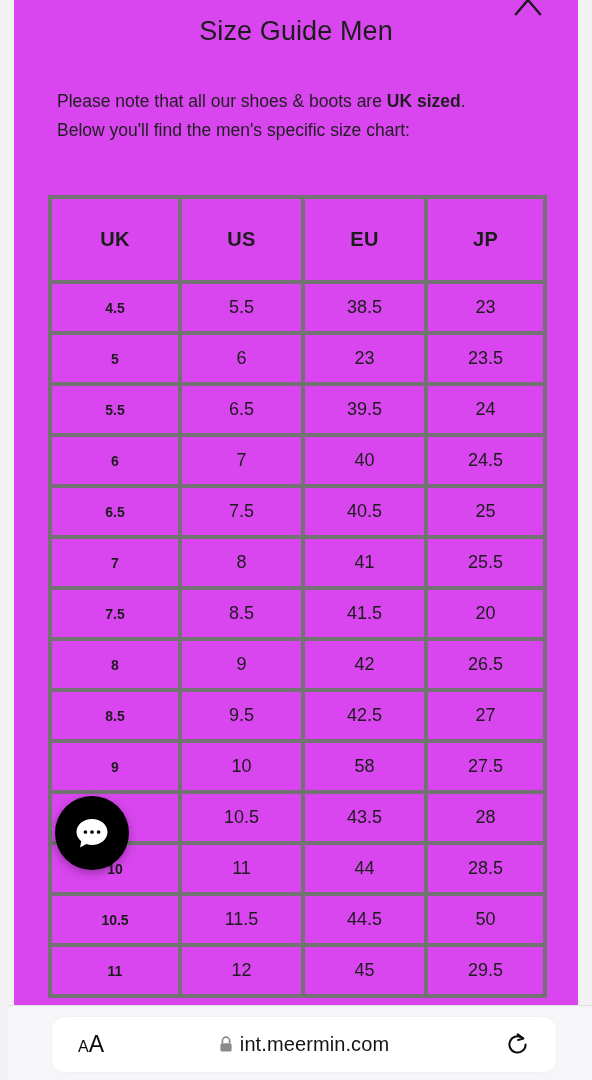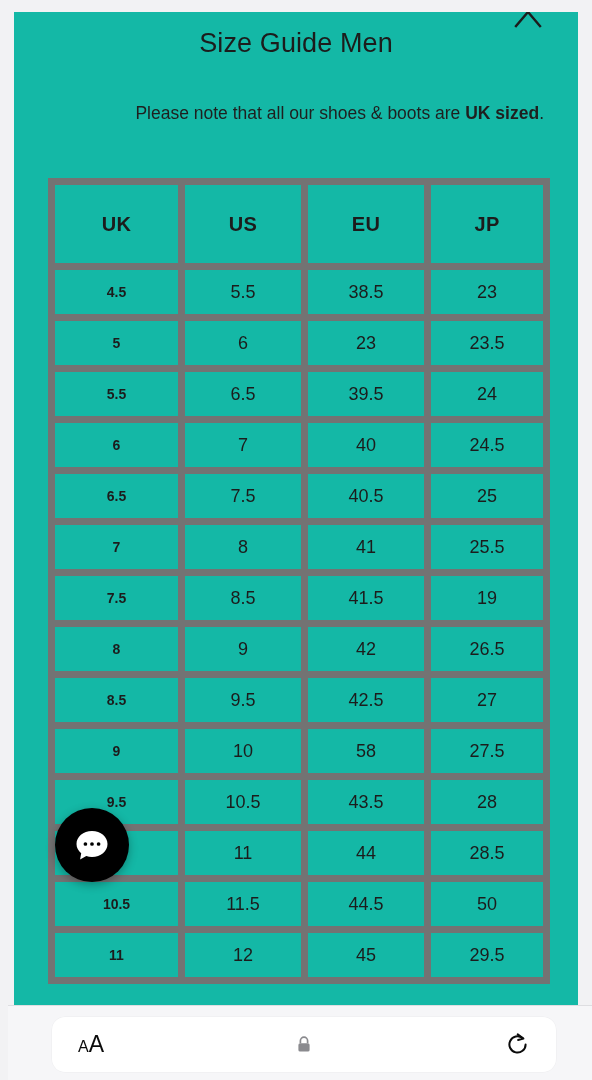--- a/index.html
+++ b/index.html
@@ -14,23 +14,23 @@
   #screen {
     position:relative;
     width:592px; height:1080px;
     background:#f2f2f4;
     overflow:hidden;
   }
 
   
   #page {
     position:absolute;
-    left:14px; top:12px;
+    left:14px; top:0;
     width:564px; height:1005px;
-    background:#14b8a6;
+    background:#d946ef;
     overflow:hidden;
   }
 
   
   #close-btn {
     position:absolute;
     right:30px; top:-14px;
     width:40px; height:34px;
     cursor:pointer;
   }
@@ -41,46 +41,45 @@
     text-align:center;
     font-size:27px;
     font-weight:300;
     color:#1c1c1c;
     letter-spacing:.1px;
     padding-top:16px;
   }
 
   
   .intro {
-    margin:40px 34px 0 34px;
+    margin:40px 34px 0 43px;
     font-size:17.5px;
     font-weight:300;
     line-height:29px;
     color:#1f1f1f;
-    text-align:right;
   }
   .intro b { font-weight:700; }
 
   
   .table-wrap {
     margin:50px 34px 0 34px;
   }
   table.size-table {
     width:495px;
     border-collapse:collapse;
     table-layout:fixed;
   }
   table.size-table col.c-uk { width:130px; }
   table.size-table col.c-us { width:123px; }
   table.size-table col.c-eu { width:123px; }
   table.size-table col.c-jp { width:119px; }
 
   table.size-table th,
   table.size-table td {
-    border:7px solid #737373;
+    border:4px solid #737373;
     text-align:center;
     color:#1c1c1c;
   }
   table.size-table th {
     height:85px;
     font-size:20px;
     font-weight:700;
     letter-spacing:.3px;
   }
   table.size-table td {
@@ -165,20 +164,21 @@
     <div id="close-btn">
       <svg viewBox="0 0 40 34" fill="none" xmlns="http://www.w3.org/2000/svg">
         <path d="M8 28 L20 14 L32 28" stroke="#1c1c1c" stroke-width="2.4" stroke-linecap="square" stroke-linejoin="miter"></path>
       </svg>
     </div>
 
     <div class="title">Size Guide Men</div>
 
     <div class="intro">
       <span><span>Please note that all our shoes &amp; boots are </span><b>UK sized</b><span>.</span></span><br>
+      <span>Below you'll find the men's specific size chart:</span>
     </div>
 
     <div class="table-wrap">
       <table class="size-table">
         <colgroup>
           <col class="c-uk">
             <col class="c-us">
             <col class="c-eu">
             <col class="c-jp">
         </colgroup>
@@ -224,21 +224,21 @@
             <tr>
               <td class="uk-cell">7</td>
               <td>8</td>
               <td>41</td>
               <td>25.5</td>
             </tr>
             <tr>
               <td class="uk-cell">7.5</td>
               <td>8.5</td>
               <td>41.5</td>
-              <td>19</td>
+              <td>20</td>
             </tr>
             <tr>
               <td class="uk-cell">8</td>
               <td>9</td>
               <td>42</td>
               <td>26.5</td>
             </tr>
             <tr>
               <td class="uk-cell">8.5</td>
               <td>9.5</td>
@@ -297,20 +297,21 @@
 
       <div id="aa-button">
         <span class="aa-small">A</span><span class="aa-big">A</span>
       </div>
 
       <div id="url-center">
         <svg id="lock-icon" viewBox="0 0 14 17" xmlns="http://www.w3.org/2000/svg">
           <path d="M3.4 7.2 V4.8 a3.6 3.6 0 0 1 7.2 0 V7.2" stroke="#8a8a8e" stroke-width="1.7" fill="none"></path>
           <rect x="1.4" y="7.2" width="11.2" height="8.4" rx="1.7" fill="#8a8a8e"></rect>
         </svg>
+        <span id="url-text">int.meermin.com</span>
       </div>
 
       <div id="reload-button">
         <svg viewBox="0 0 27 27" fill="none" xmlns="http://www.w3.org/2000/svg">
           <path d="M21.6 13.5 a8.1 8.1 0 1 1 -3.1 -6.4" stroke="#0b0b0b" stroke-width="2" stroke-linecap="round"></path>
           <path d="M13.7 3.4 L19.4 7.6 L14.1 9.0" stroke="#0b0b0b" stroke-width="2" stroke-linecap="round" stroke-linejoin="round" fill="none"></path>
         </svg>
       </div>
 
     </div>

